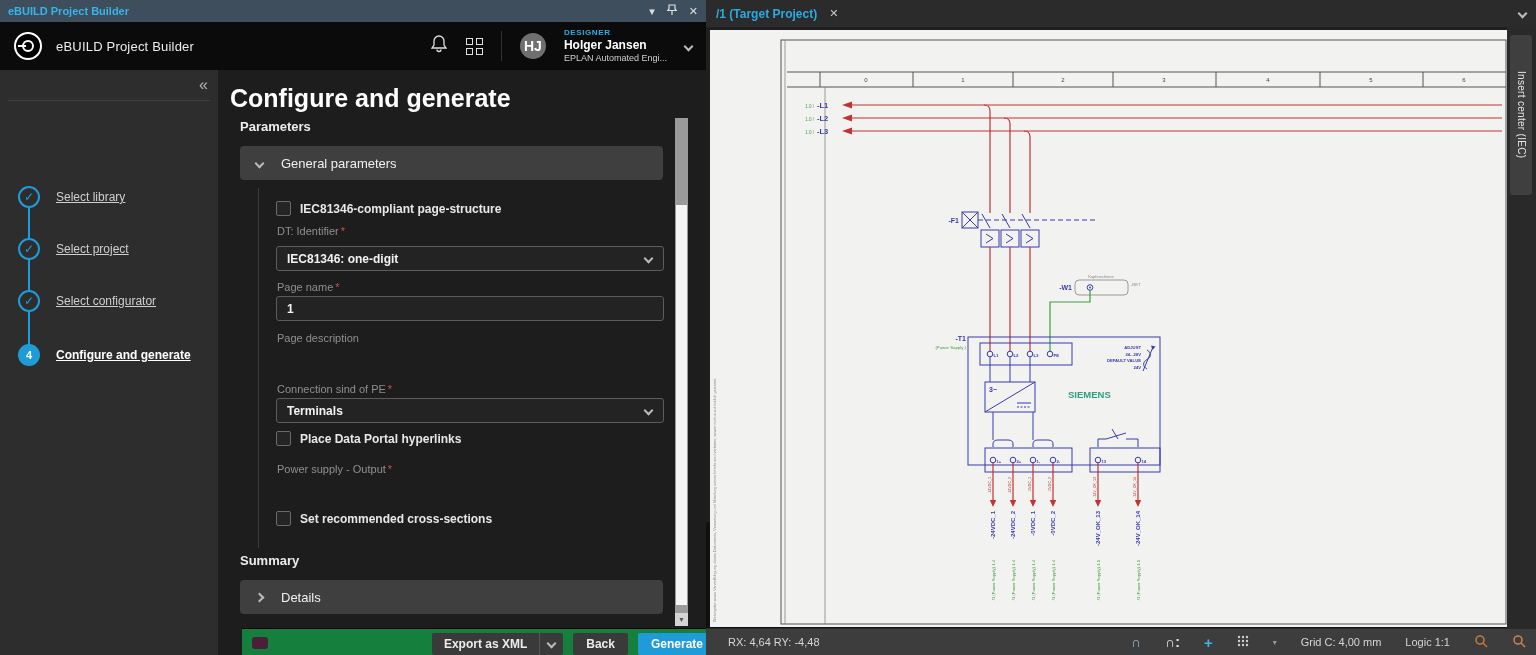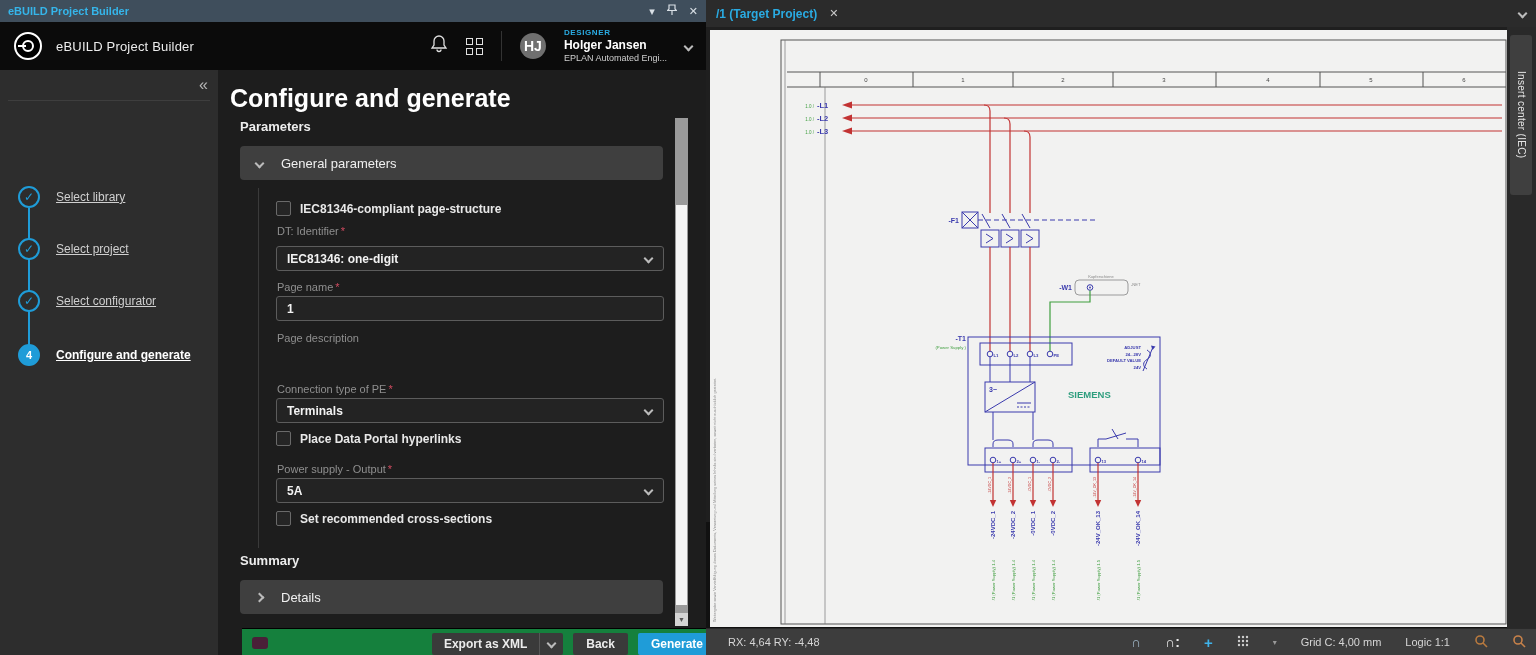--- a/index.html
+++ b/index.html
@@ -214,38 +214,34 @@
     <div class="flabel" style="top:211px;">
       <span>Page name</span><span class="req">*</span>
     </div>
     <div class="fieldbox" style="top:226px;">
       <span>1</span>
     </div>
 
     <div class="flabel" style="top:262px;">Page description</div>
 
     <div class="flabel" style="top:313px;">
-      <span>Connection type of PE</span><span class="req">*</span>
+      <span>Connection sind of PE</span><span class="req">*</span>
     </div>
     <div class="fieldbox" style="top:328px;">
       <span>Terminals</span>
       <span class="chev down"></span>
     </div>
 
     <div class="cbrow" style="top:361px;">
       <span class="cbbox"></span>
       <span class="cblabel">Place Data Portal hyperlinks</span>
     </div>
 
     <div class="flabel" style="top:393px;">
       <span>Power supply - Output</span><span class="req">*</span>
-    </div>
-    <div class="fieldbox" style="top:408px;">
-      <span>5A</span>
-      <span class="chev down"></span>
     </div>
 
     <div class="cbrow" style="top:441px;">
       <span class="cbbox"></span>
       <span class="cblabel">Set recommended cross-sections</span>
     </div>
 
     <div class="subhead" style="top:483px;">Summary</div>
     <div class="sectionbar" style="top:510px;">
       <span class="chev right"></span>

